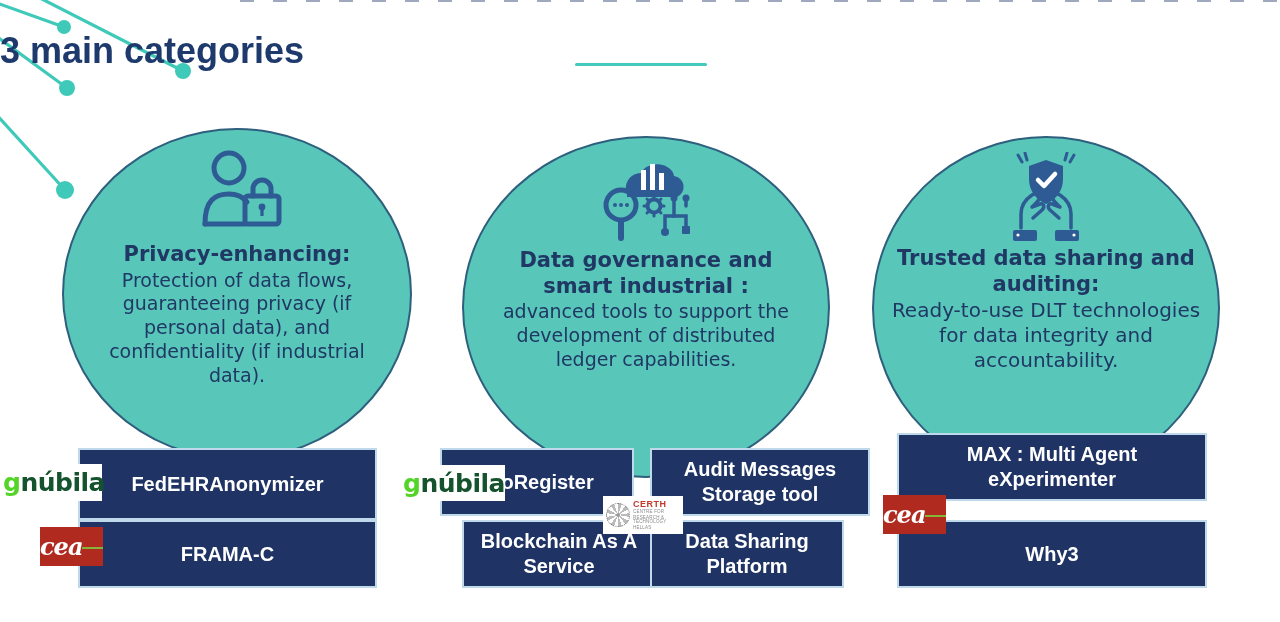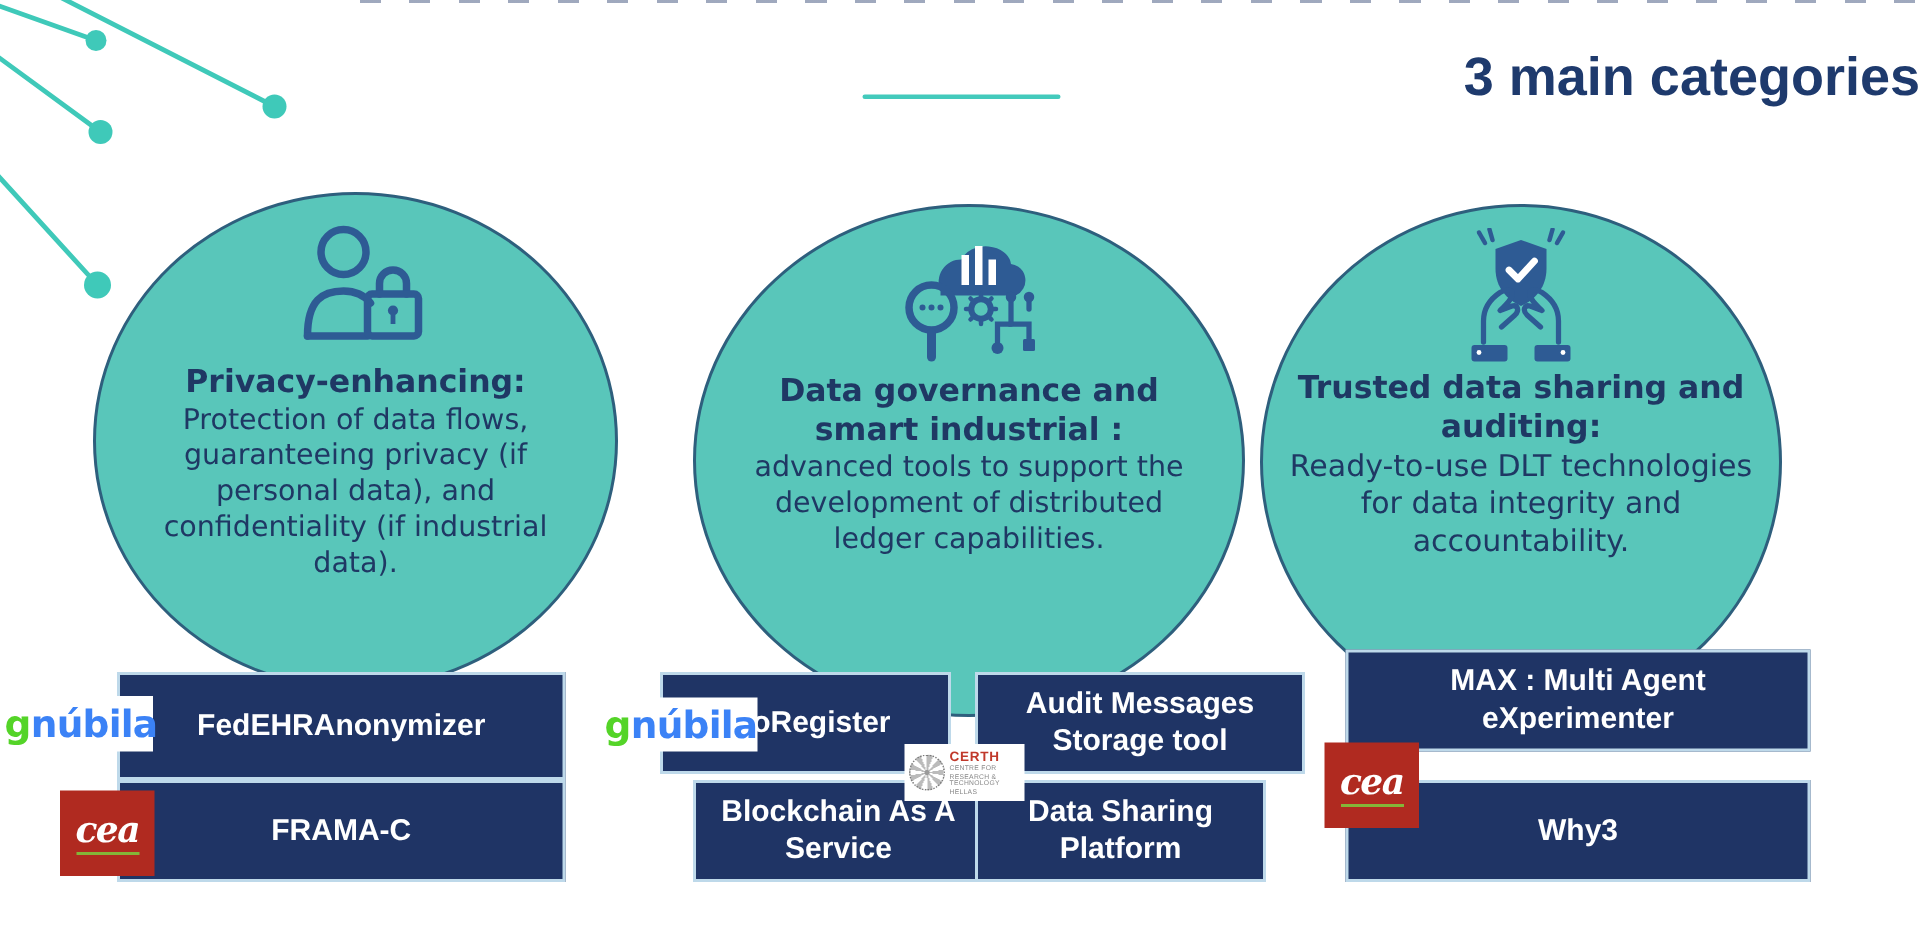--- a/index.html
+++ b/index.html
@@ -10,38 +10,38 @@
   }
   
   .top-dashes{
     position:absolute; left:240px; top:0; width:1040px; height:2px;
     background:repeating-linear-gradient(90deg,#2a3f6e 0 14px, transparent 14px 33px);
     opacity:.45;
   }
   .deco{position:absolute; left:0; top:0; z-index:0;}
   .page-title{
     position:absolute; left:0; top:6px; width:1280px;
-    text-align:right; font-size:36px; font-weight:600;
+    text-align:left; font-size:36px; font-weight:600;
     color:#1e3a6d; letter-spacing:0px;
   }
   .title-underline{
     position:absolute; left:575px; top:63px; width:132px; height:3px;
     background:#43cabc; border-radius:2px;
   }
   .bubble{
     position:absolute; border-radius:50%;
     background:#59c6ba; border:2.5px solid #2e5f7d;
     box-sizing:border-box; z-index:1;
     display:flex; flex-direction:column; align-items:center;
     text-align:center; color:#1f3864;
     font-family:"DejaVu Sans", sans-serif;
   }
   .bubble-1{left:62px; top:128px; width:350px; height:332px; padding:14px 20px 0;}
   .bubble-2{left:462px; top:136px; width:368px; height:342px; padding:16px 22px 0;}
-  .bubble-3{left:840px; top:136px; width:348px; height:344px; padding:14px 10px 0;}
+  .bubble-3{left:872px; top:136px; width:348px; height:344px; padding:14px 10px 0;}
   .bubble .cat-icon{flex:0 0 auto; margin-bottom:2px;}
   .cat-heading{font-weight:700; font-size:21px; line-height:1.22;}
   .cat-body{font-size:19px; line-height:1.25; margin-top:1px;}
   .bubble-3 .cat-body{font-size:20px;}
 
   .tool-box{
     position:absolute; box-sizing:border-box; z-index:2;
     background:#1f3465; border:2px solid #bed9ea;
     color:#ffffff; font-weight:700; font-size:20px; line-height:1.25;
     display:flex; align-items:center; justify-content:center;
@@ -58,28 +58,28 @@
   .b-c3r2{left:897px; top:520px; width:310px; height:68px;}
 
   
   .logo-gnubila{
     position:absolute; z-index:3; background:#ffffff;
     display:flex; align-items:center; justify-content:center;
     font-family:"DejaVu Sans", sans-serif; font-weight:700;
     font-size:25px; letter-spacing:-0.5px; padding:0 3px;
   }
   .logo-gnubila .g{color:#54d428;}
-  .logo-gnubila .rest{color:#3b82f6;}
+  .logo-gnubila .rest{color:#14532d;}
   .gnubila-1{left:6px;  top:464px; width:90px; height:37px;}
   .gnubila-2{left:403px; top:465px; width:96px; height:36px;}
 
   .logo-cea{
     position:absolute; z-index:3; background:#b02a20;
-    display:flex; flex-direction:column; align-items:center; justify-content:center;
-    width:63px; height:57px;
+    display:flex; flex-direction:row; align-items:center; justify-content:center;
+    width:63px; height:39px;
   }
   .logo-cea .cea-text{
     color:#ffffff; font-family:"DejaVu Serif", serif;
     font-style:italic; font-weight:700; font-size:24px; line-height:1;
     letter-spacing:-1px;
   }
   .logo-cea .cea-line{width:42px; height:2.5px; background:#84b538; margin-top:3px;}
   .cea-1{left:40px;  top:527px;}
   .cea-2{left:883px; top:495px;}
 

